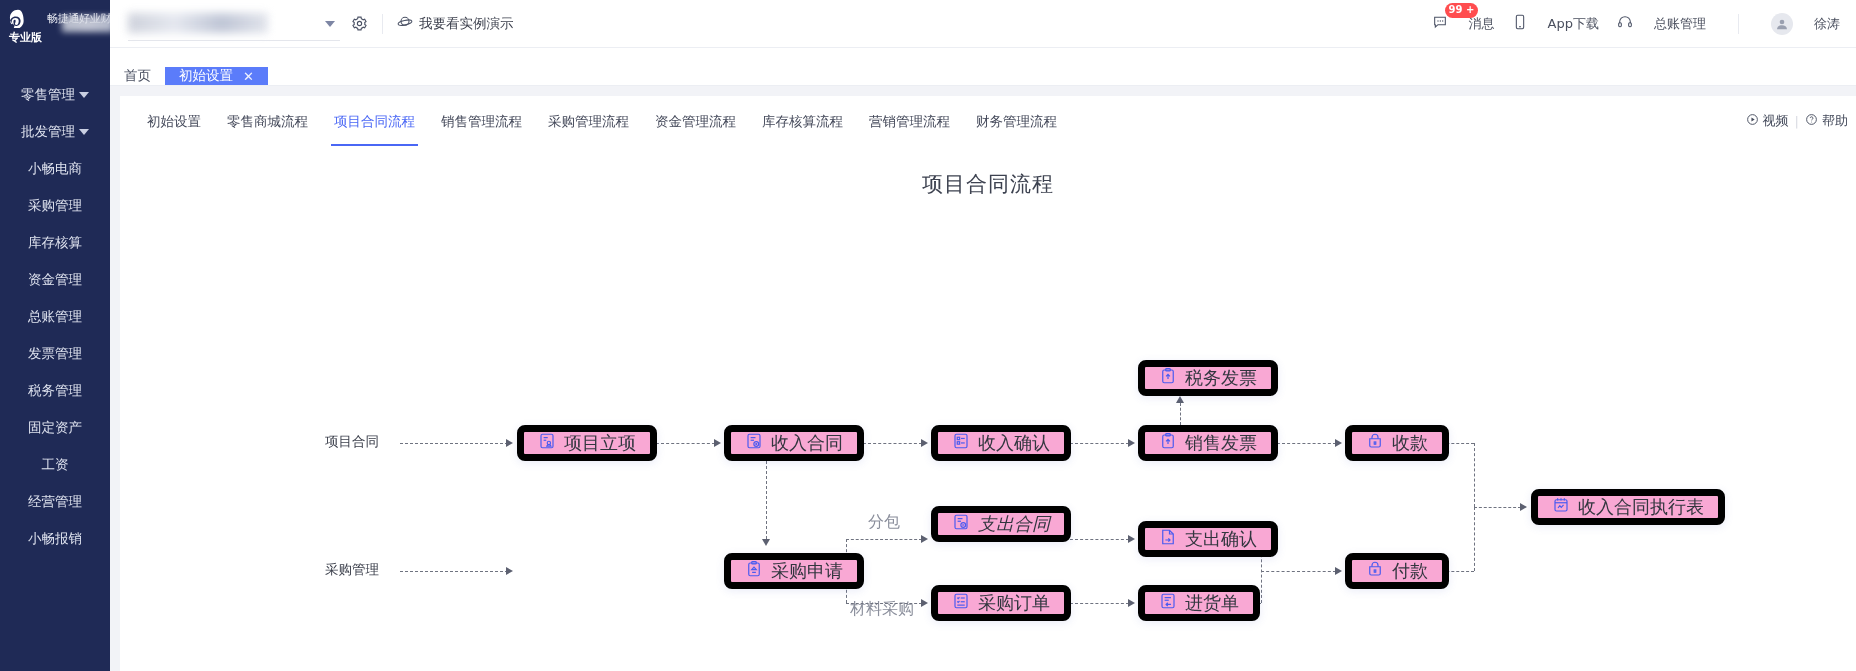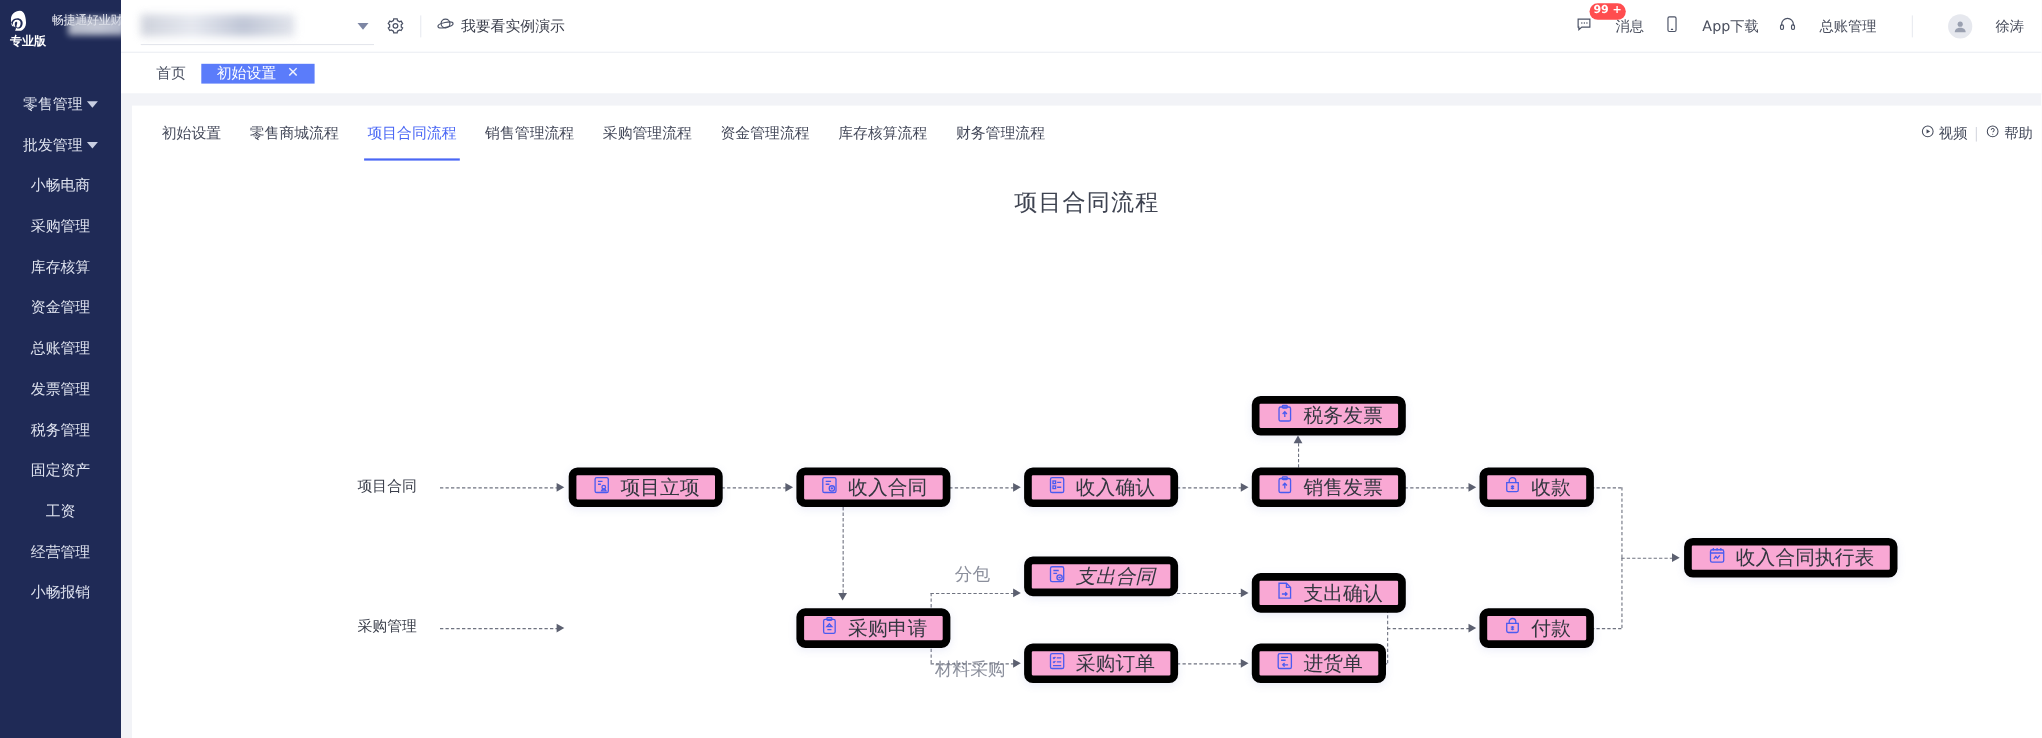--- a/index.html
+++ b/index.html
@@ -66,22 +66,22 @@
     font-size:10px; line-height:14px; height:15px; padding:0 4px; border-radius:8px;
     font-weight:bold; white-space:nowrap;
   }
   .avatar {
     width:22px;height:22px;border-radius:50%;background:#e6e8ee;
     display:flex;align-items:center;justify-content:center;
   }
 
   
   .tabstrip {
-    height:38px; background:#fff; display:flex; align-items:center;
-    padding-left:18px; border-bottom:1px solid #eceef3;
+    height:38px; background:#fff; display:flex; align-items:flex-end;
+    border-bottom:1px solid #eceef3;
   }
   .tab {
     display:flex; align-items:center; padding:0 14px; font-size:13.5px;
     color:#4b5162; cursor:pointer;
   }
   .tab.active { background:#5b7cfa; color:#fff; }
   .tab .x { margin-left:10px; font-size:13px; opacity:.9; }
 
   
   .content {
@@ -304,20 +304,21 @@
     <div class="content">
 
       <div class="flowtabs">
         <div class="ft"><span>初始设置</span></div>
         <div class="ft"><span>零售商城流程</span></div>
         <div class="ft active"><span>项目合同流程</span></div>
         <div class="ft"><span>销售管理流程</span></div>
         <div class="ft"><span>采购管理流程</span></div>
         <div class="ft"><span>资金管理流程</span></div>
         <div class="ft"><span>库存核算流程</span></div>
+        <div class="ft"><span>营销管理流程</span></div>
         <div class="ft"><span>财务管理流程</span></div>
 
         <div class="ft-right">
           <span class="lnk">
             <span>
               <svg width="13" height="13" viewBox="0 0 24 24" fill="none" stroke="#444a5b" stroke-width="1.7">
                 <circle cx="12" cy="12" r="9"></circle>
                   <path d="M10 8.5l6 3.5-6 3.5z" fill="#444a5b" stroke="none"></path>
               </svg>
             </span>

